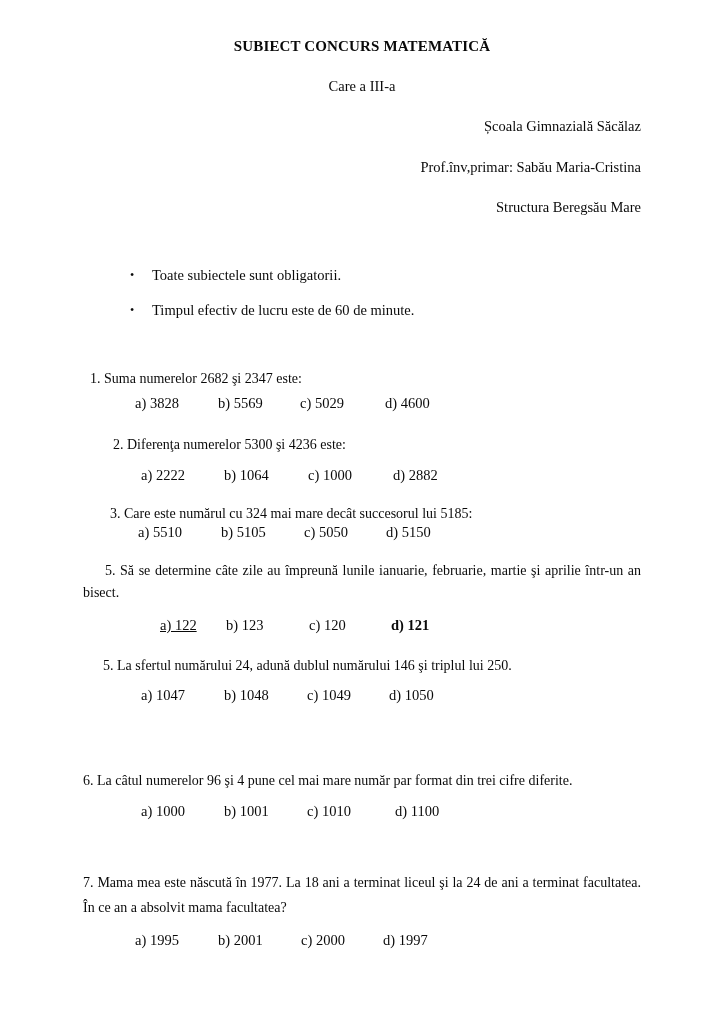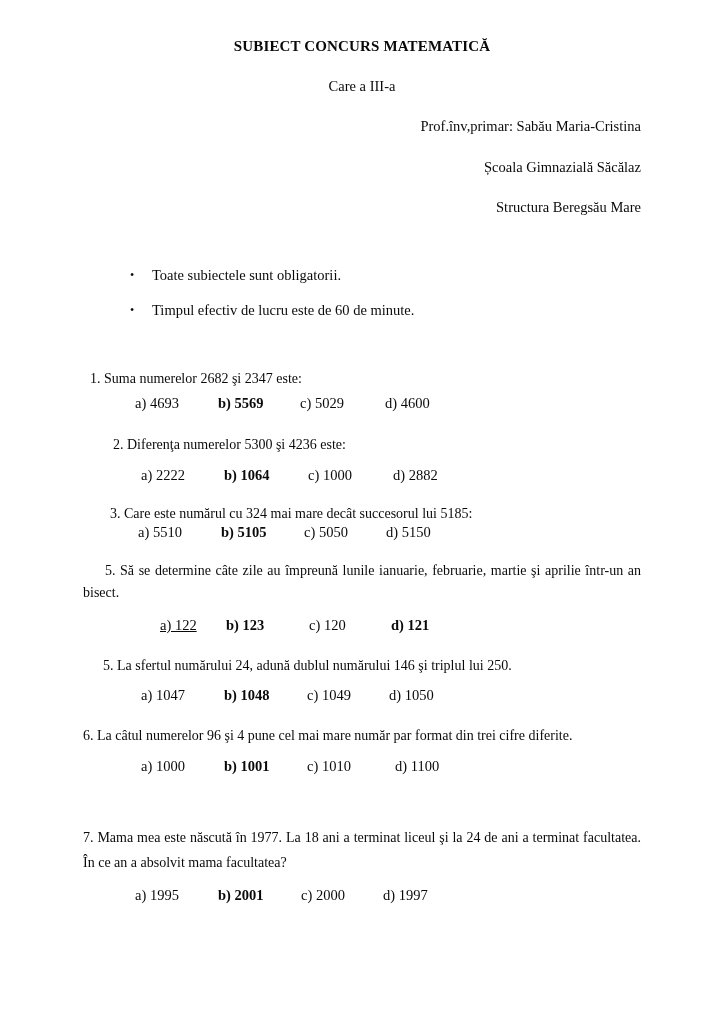--- a/index.html
+++ b/index.html
@@ -95,21 +95,21 @@
     margin: 0;
     white-space: nowrap;
     position: relative;
     height: 20px;
   }
   .q-options .opt {
     position: absolute;
     top: 0;
   }
   .opt-a { left: 52px; }
-  .opt-b { left: 135px; font-weight: bold; }
+  .opt-b { left: 135px; }
   .opt-c { left: 217px; }
   .opt-d { left: 302px; }
 
   
   .q1 { padding-top: 31px; }
   .q1 .q-text { padding-left: 26px; text-indent: -19px; }
   .q1 .q-options { margin-top: 5px; }
 
   .q2 { padding-top: 19px; }
   .q2 .q-text { padding-left: 30px; }
@@ -137,21 +137,21 @@
 
   .q5 { padding-top: 18px; }
   .q5 .q-text { padding-left: 20px; }
   .q5 .q-options { margin-top: 11px; }
   .q5 .opt-a { left: 58px; }
   .q5 .opt-b { left: 141px; }
   .q5 .opt-c { left: 224px; }
   .q5 .opt-d { left: 306px; }
 
   .q6 { padding-top: 18px; }
-  .q6 .q-text { padding-left: 0; }
+  .q6 .q-text { padding-left: 0; margin-top: 45px; }
   .q6 .q-options { margin-top: 11px; }
   .q6 .opt-a { left: 58px; }
   .q6 .opt-b { left: 141px; }
   .q6 .opt-c { left: 224px; }
   .q6 .opt-d { left: 312px; }
 
   .q7 { padding-top: 48px; }
   .q7 .q-text { line-height: 1.75; }
   .q7 .q-options { margin-top: 12px; }
   .q7 .opt-a { left: 52px; }
@@ -161,39 +161,39 @@
 </style>
 </head>
 <body>
 
 <div class="page">
   <div class="content">
 
     <h1 class="doc-title">SUBIECT CONCURS MATEMATICĂ</h1>
     <p class="doc-subtitle">Care a III-a</p>
 
+    <p class="header-right">Școala Gimnazială Săcălaz</p>
     <p class="header-right">Prof.înv,primar: Sabău Maria-Cristina</p>
-    <p class="header-right">Școala Gimnazială Săcălaz</p>
     <p class="header-right">Structura Beregsău Mare</p>
 
     <ul class="instructions">
       <li>
         <span class="bullet">•</span>
         <span>Toate subiectele sunt obligatorii.</span>
       </li>
       <li>
         <span class="bullet">•</span>
         <span>Timpul efectiv de lucru este de 60 de minute.</span>
       </li>
     </ul>
 
     <div class="question-block q1">
       <p class="q-text">1.   Suma numerelor 2682 şi 2347 este:</p>
       <div class="q-options">
-        <span class="opt opt-a">a) 4693</span>
+        <span class="opt opt-a">a) 3828</span>
         <span class="opt opt-b">b) 5569</span>
         <span class="opt opt-c">c) 5029</span>
         <span class="opt opt-d">d) 4600</span>
       </div>
     </div>
 
     <div class="question-block q2">
       <p class="q-text">2. Diferenţa numerelor 5300 şi 4236 este:</p>
       <div class="q-options">
         <span class="opt opt-a">a) 2222</span>

